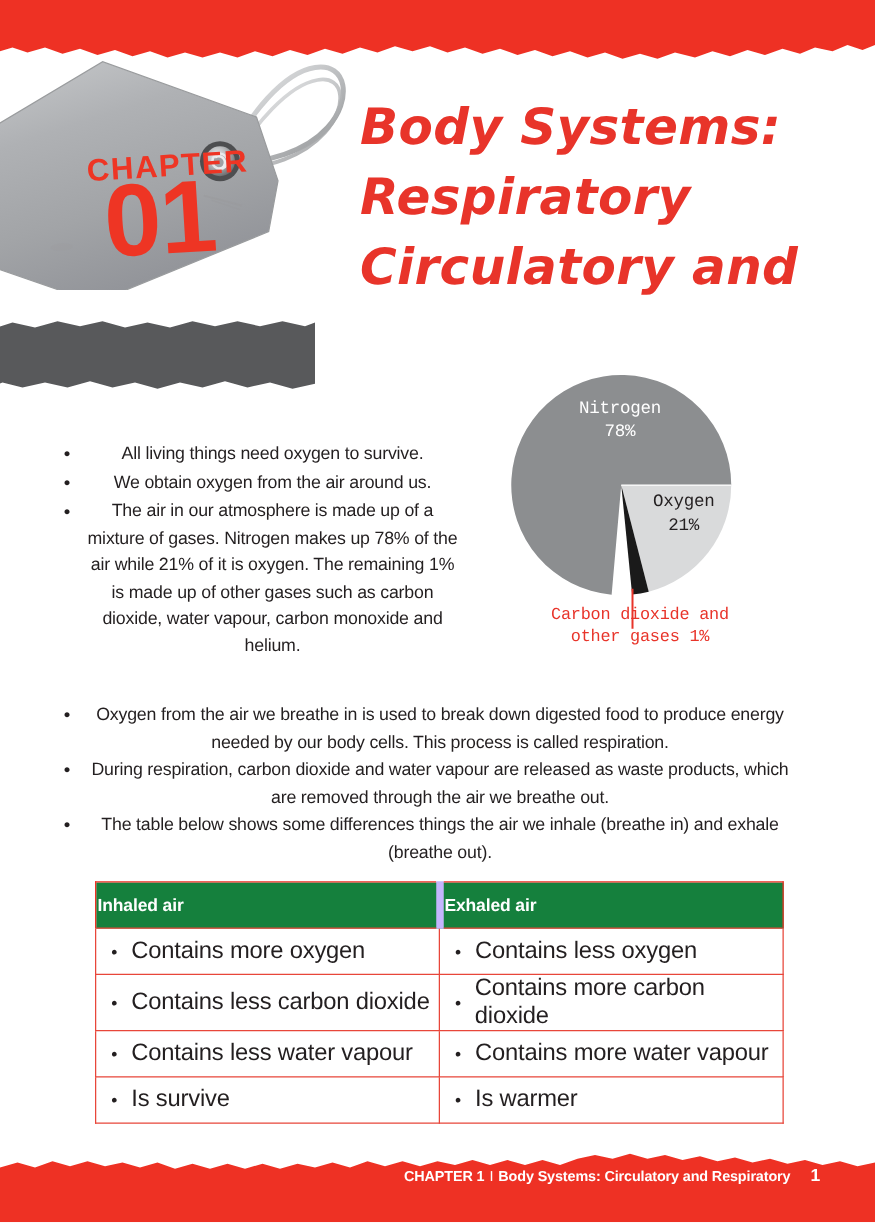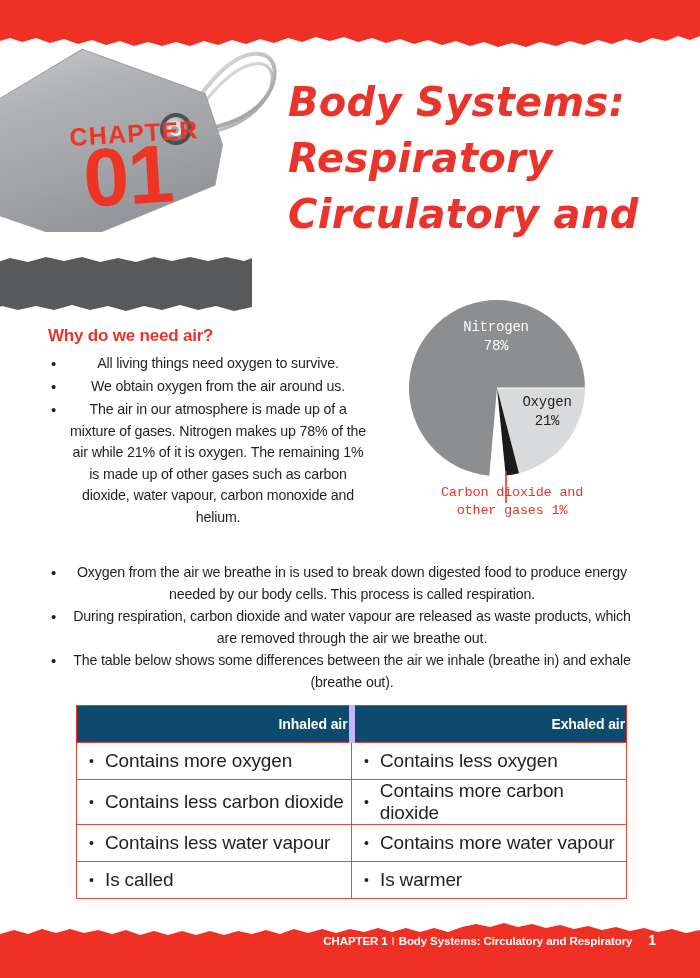--- a/index.html
+++ b/index.html
@@ -184,30 +184,30 @@
 
   
   .tbl {
     position: absolute;
     left: 76px; top: 705px;
     width: 551px;
     border-collapse: collapse;
     table-layout: fixed;
   }
   .tbl th {
-    background: #0c4a6e;
+    background: #15803d;
     color: #ffffff;
     font-family: "Liberation Sans", sans-serif;
     font-weight: bold;
     font-size: 14px;
     letter-spacing: -0.1px;
     height: 34px;
     border: 1px solid #EE3124;
     border-bottom: none;
-    text-align: right;
+    text-align: left;
     vertical-align: middle;
   }
   .tbl th.hsep { border-left: 6px solid #c4b5fd; }
   .tbl td {
     border: 1px solid #E8463A;
     height: 36px;
     padding: 0 0 0 12px;
     vertical-align: middle;
     background: #ffffff;
   }
@@ -322,21 +322,20 @@
   <div class="revise-wrap">
     <svg width="266" height="58" viewBox="0 0 266 58">
       <path d="M0,8 L16,3 L34,7 L52,2 L70,6 L88,2 L106,7 L124,3 L142,7 L160,2 L178,6
                L196,2 L214,6 L232,2 L250,6 L258,3 L258,52 L240,56 L222,51 L204,55
                L186,50 L168,55 L150,51 L132,56 L114,51 L96,55 L78,50 L60,55 L42,51
                L24,55 L8,51 L0,54 Z" fill="#58595B"></path>
     </svg>
     <div class="revise-text">Let's Revise!</div>
   </div>
 
-  <div class="sec-heading">Why do we need air?</div>
 
   <div class="bullets-a">
     <div class="bullet-row">
       <span class="bullet-dot">•</span>
       <span class="bullet-txt">All living things need oxygen to survive.</span>
     </div>
     <div class="bullet-row">
       <span class="bullet-dot">•</span>
       <span class="bullet-txt">We obtain oxygen from the air around us.</span>
     </div>
@@ -378,21 +377,21 @@
     <div class="bullet-row">
       <span class="bullet-dot">•</span>
       <span class="bullet-txt">Oxygen from the air we breathe in is used to break down digested food to produce energy needed by our body cells. This process is called respiration.</span>
     </div>
     <div class="bullet-row">
       <span class="bullet-dot">•</span>
       <span class="bullet-txt">During respiration, carbon dioxide and water vapour are released as waste products, which are removed through the air we breathe out.</span>
     </div>
     <div class="bullet-row">
       <span class="bullet-dot">•</span>
-      <span class="bullet-txt">The table below shows some differences between the air we inhale (breathe in) and exhale (breathe out).</span>
+      <span class="bullet-txt">The table below shows some differences things the air we inhale (breathe in) and exhale (breathe out).</span>
     </div>
   </div>
 
   <table class="tbl">
     <thead>
       <tr>
         <th>Inhaled air</th>
         <th class="hsep">Exhaled air</th>
       </tr>
     </thead>
@@ -436,21 +435,21 @@
           <span class="cellrow">
               <span class="cb">•</span>
               <span class="ct">Contains more water vapour</span>
             </span>
         </td>
       </tr>
       <tr>
         <td>
           <span class="cellrow">
               <span class="cb">•</span>
-              <span class="ct">Is called</span>
+              <span class="ct">Is survive</span>
             </span>
         </td>
         <td>
           <span class="cellrow">
               <span class="cb">•</span>
               <span class="ct">Is warmer</span>
             </span>
         </td>
       </tr>
     </tbody>

